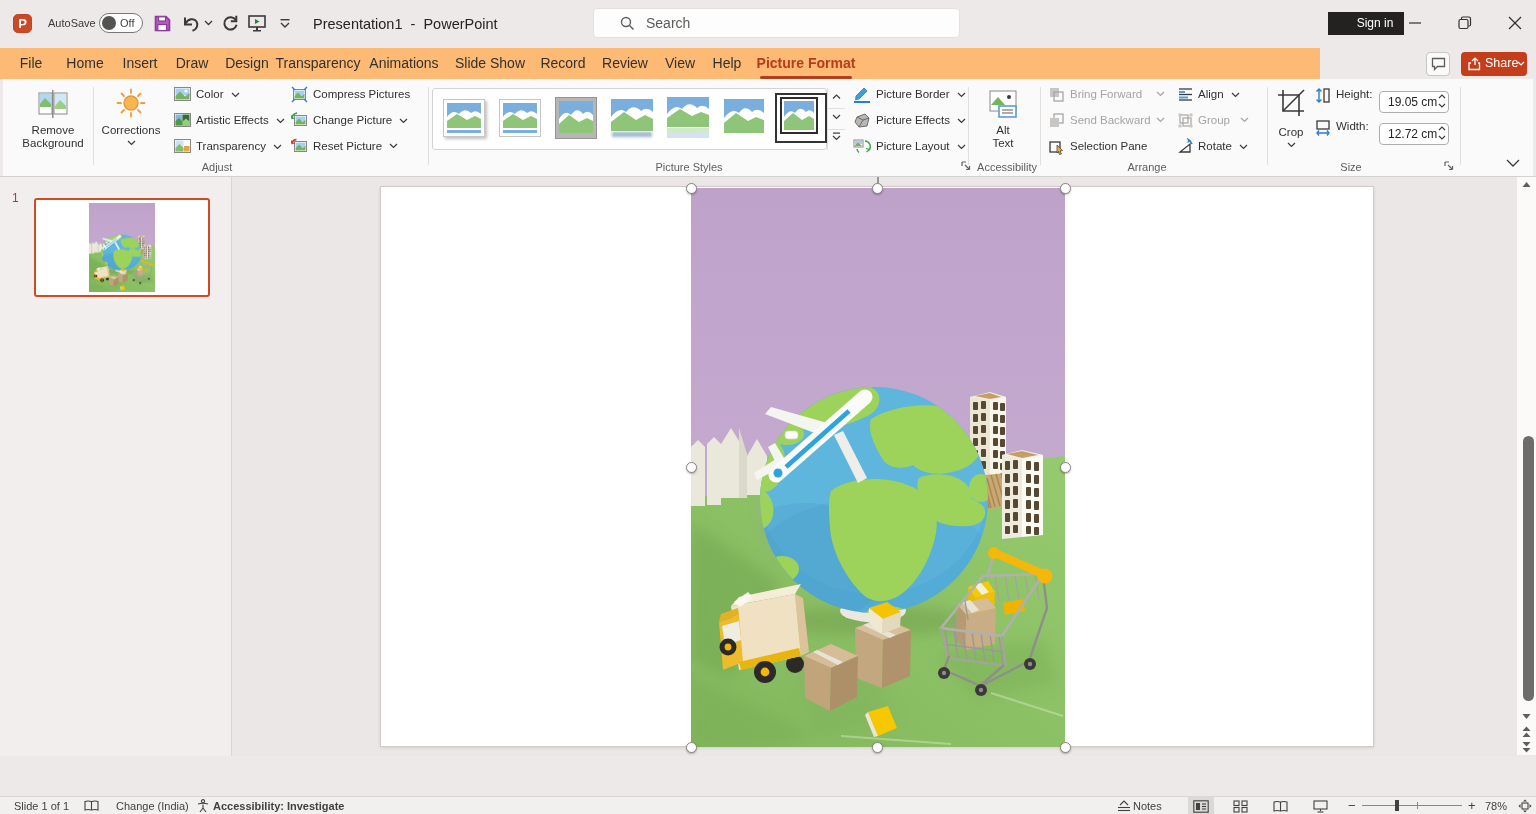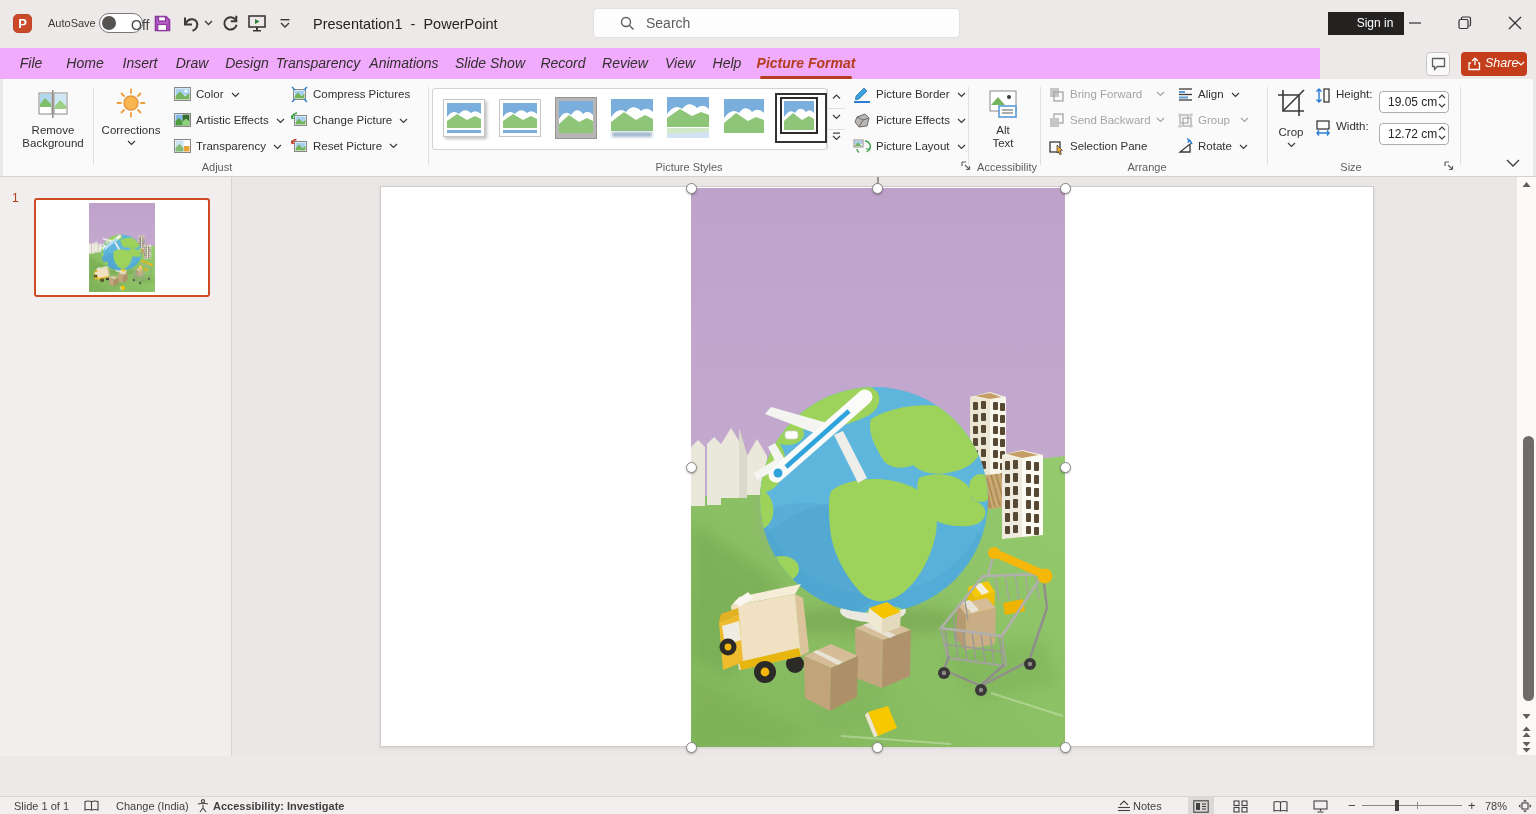--- a/index.html
+++ b/index.html
@@ -7,21 +7,21 @@
   #app{position:relative;width:1536px;height:814px;}
   .abs{position:absolute;}
   
   #titlebar{position:absolute;left:0;top:0;width:1536px;height:48px;background:#ece9e8;}
   .tb-txt{position:absolute;font-size:11px;color:#3b3a39;top:17px;}
   #apptitle{position:absolute;left:313px;top:16px;font-size:14.5px;color:#252423;text-align:center;}
   #searchbox{position:absolute;left:593px;top:8px;width:367px;height:30px;background:#fdfdfd;border:1px solid #e3e1df;border-radius:4px;box-sizing:border-box;}
   #searchbox span{position:absolute;left:52px;top:6px;font-size:14px;color:#5d5b58;}
   #signin{position:absolute;left:1328px;top:12px;width:58px;height:23px;background:#242121;color:#fff;font-size:12px;text-align:center;line-height:23px;padding-left:18px;}
   
-  #tabrow{position:absolute;left:0;top:48px;width:1320px;height:31px;background:#f0abfc;font-style:italic;}
+  #tabrow{position:absolute;left:0;top:48px;width:1320px;height:31px;background:#fdba74;}
   .tab{position:absolute;top:7px;font-size:14px;color:#33302e;transform:translateX(-50%);white-space:nowrap;}
   .tab.active{color:#b53d1e;font-weight:700;}
   #tabunderline{position:absolute;left:760px;top:28px;width:92px;height:3px;background:#b53d1e;border-radius:2px;}
   #sharebtn{position:absolute;left:1461px;top:4px;width:66px;height:24px;background:#c43e1c;border-radius:4px;color:#fff;font-size:12.5px;}
   #commentbtn{position:absolute;left:1426px;top:4px;width:24px;height:24px;border:1px solid #c8c6c4;border-radius:4px;background:#fbfafa;box-sizing:border-box;}
   
   #ribbon{position:absolute;left:0;top:79px;width:1536px;height:98px;background:#fbfafa;border-bottom:1px solid #d4d2d0;box-sizing:border-box;}
   .rsep{position:absolute;top:8px;width:1px;height:78px;background:#e1dfdd;}
   .rlabel{position:absolute;top:82px;font-size:11px;color:#605e5c;transform:translateX(-50%);white-space:nowrap;}
   .rtext{position:absolute;font-size:11.5px;color:#33312f;white-space:nowrap;}
@@ -59,21 +59,21 @@
   <div id="titlebar">
     <svg class="abs" style="left:13px;top:14px" width="19" height="19" viewBox="0 0 19 19">
       <rect x="0" y="0" width="19" height="19" rx="6" fill="#ca4928"></rect>
         <rect x="0" y="0" width="19" height="19" rx="6" fill="none" stroke="#b03a1e" stroke-width="0.8"></rect>
       <text x="9.5" y="14" font-size="13" font-weight="bold" fill="#fff" text-anchor="middle" font-family="Liberation Sans">P</text>
     </svg>
     <span class="tb-txt" style="left:48px">AutoSave</span>
 
     <div class="abs" style="left:99px;top:13px;width:44px;height:20px;border:1px solid #7a7876;border-radius:11px;background:#fff;box-sizing:border-box;">
       <div class="abs" style="left:2px;top:2px;width:14px;height:14px;border-radius:50%;background:#555352;"></div>
-      <span class="abs" style="left:20px;top:3px;font-size:14px;color:#444;margin-left:11px;">Off</span>
+      <span class="abs" style="left:20px;top:3px;font-size:11px;color:#444;">Off</span>
     </div>
 
     <svg class="abs" style="left:153px;top:14px" width="19" height="19" viewBox="0 0 19 19">
       <path d="M2.5 2.5 h10.5 l3.5 3.5 v10.5 h-14 z" fill="#b35cc4" stroke="#8b3a9c" stroke-width="1.6"></path>
       <rect x="5.5" y="2.8" width="7" height="4.2" fill="#fff" stroke="#8b3a9c" stroke-width="1.2"></rect>
       <rect x="4.8" y="10.5" width="8.8" height="6" fill="#fff" stroke="#8b3a9c" stroke-width="1.2"></rect>
     </svg>
 
     <svg class="abs" style="left:182px;top:14px" width="19" height="19" viewBox="0 0 19 19">
       <path d="M3 3.5 L3 10.5 L10 10.5" fill="none" stroke="#3b3a39" stroke-width="2"></path>

